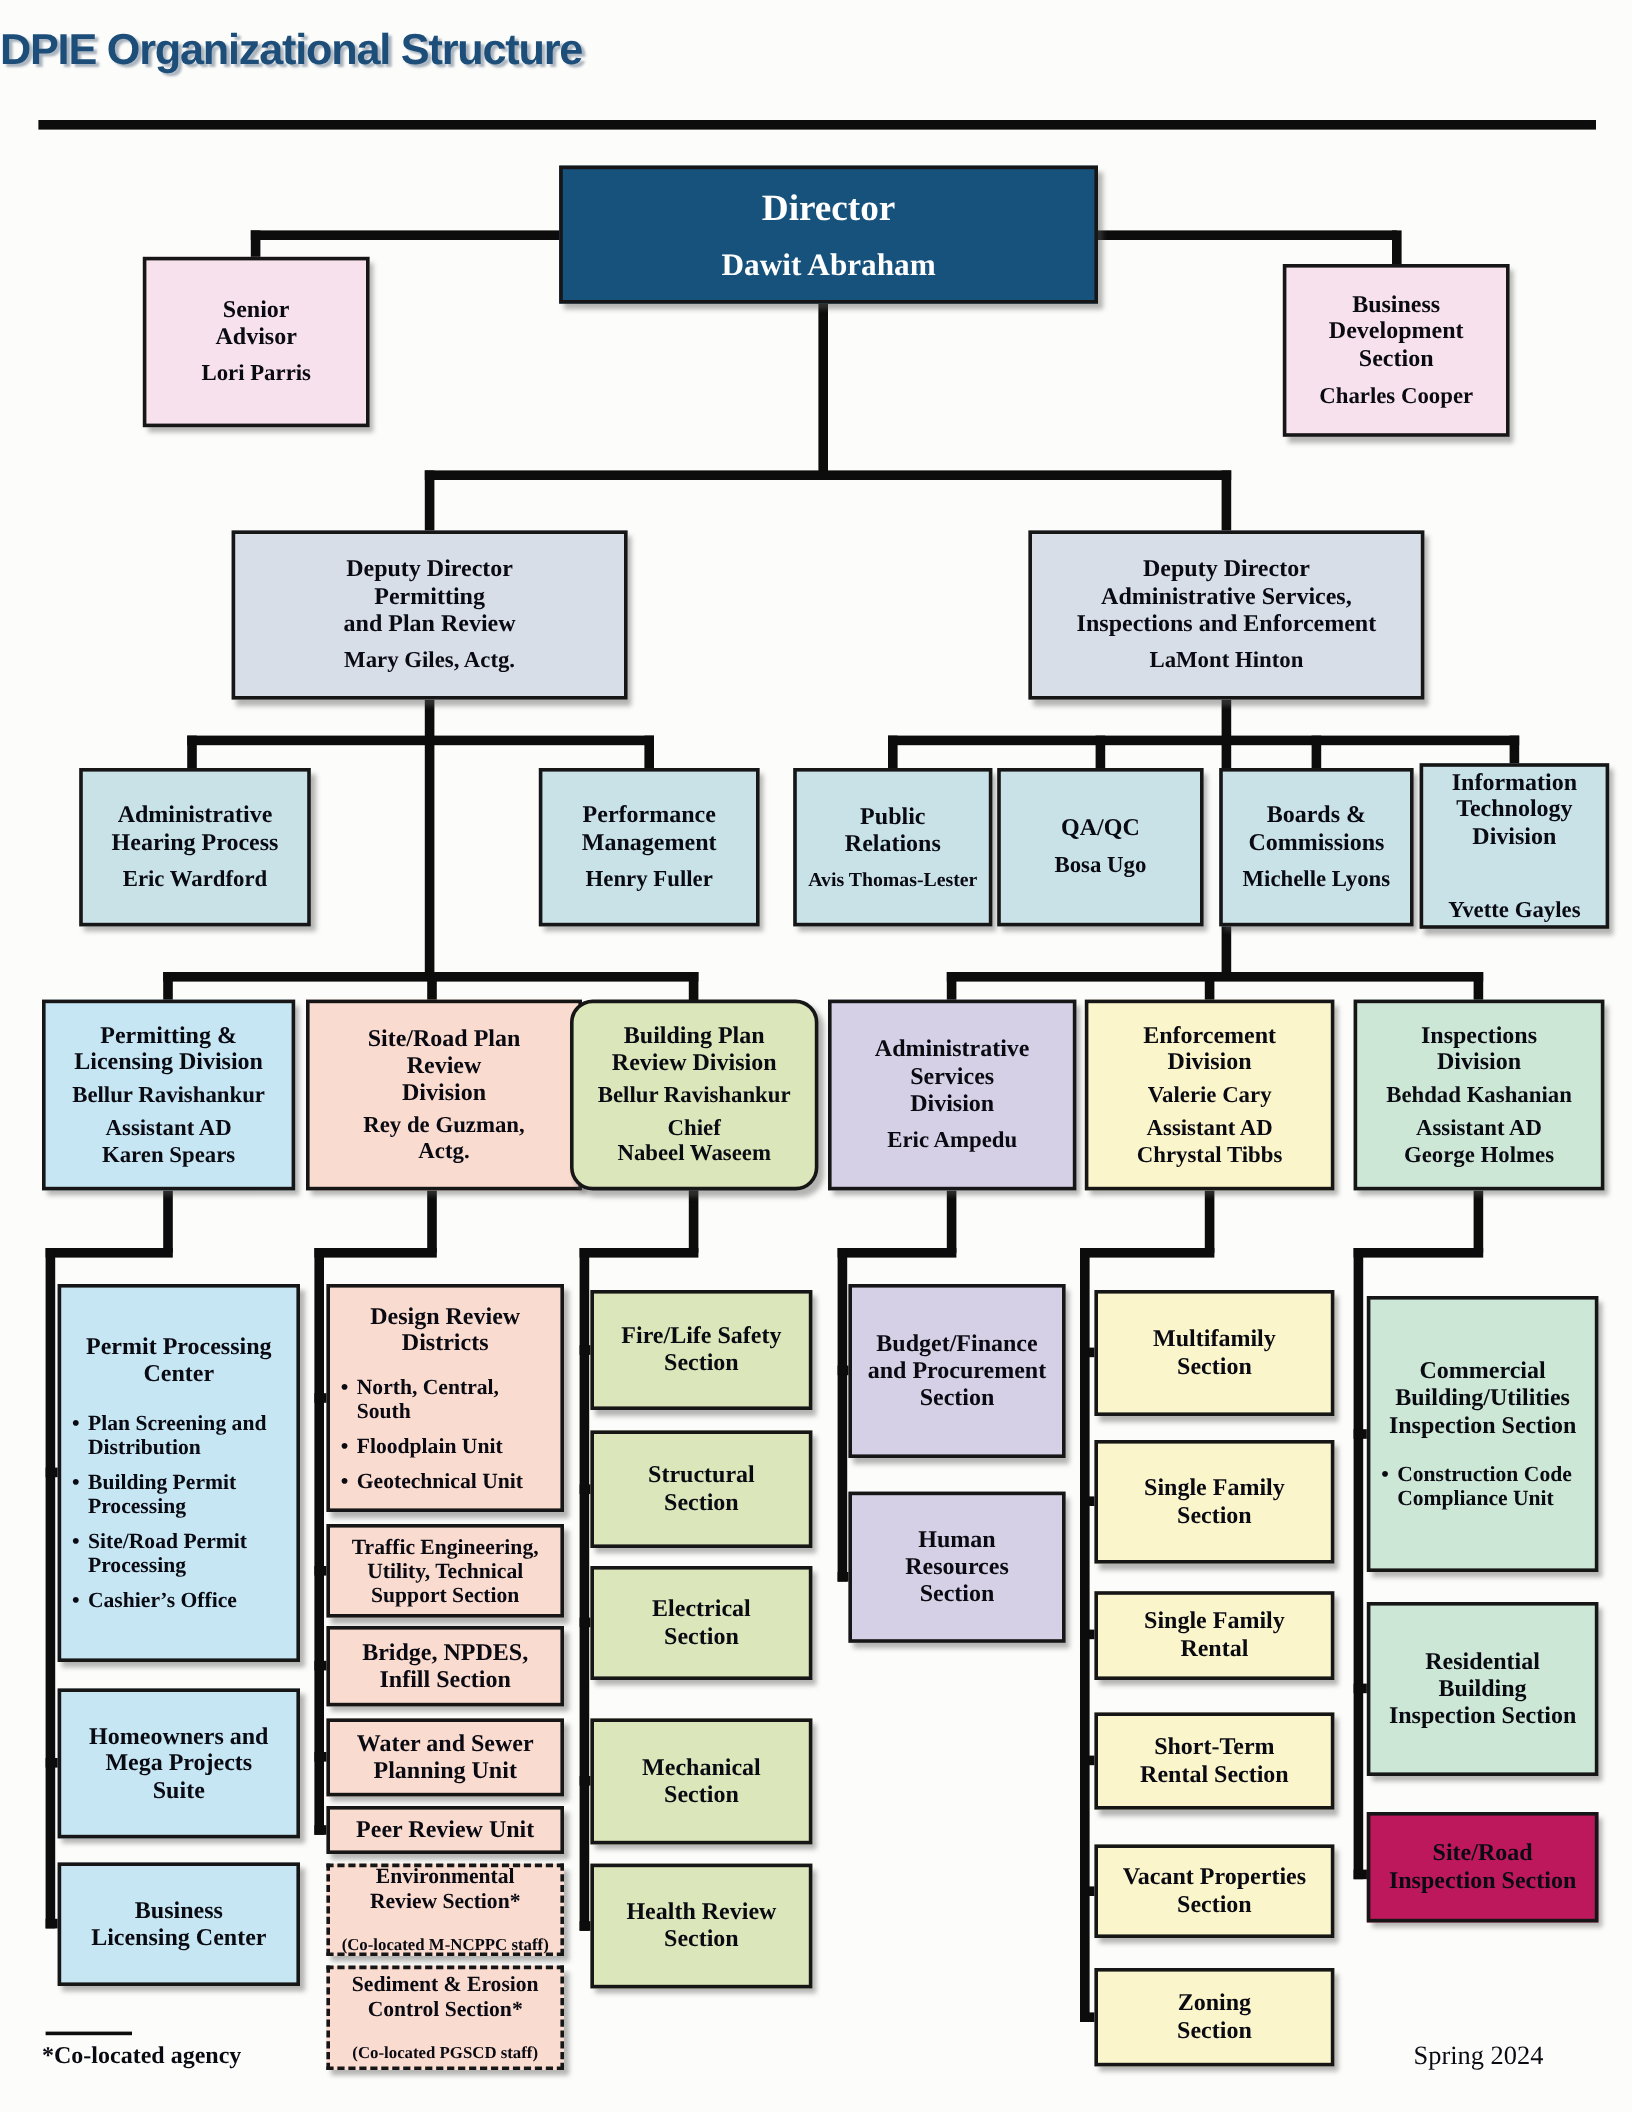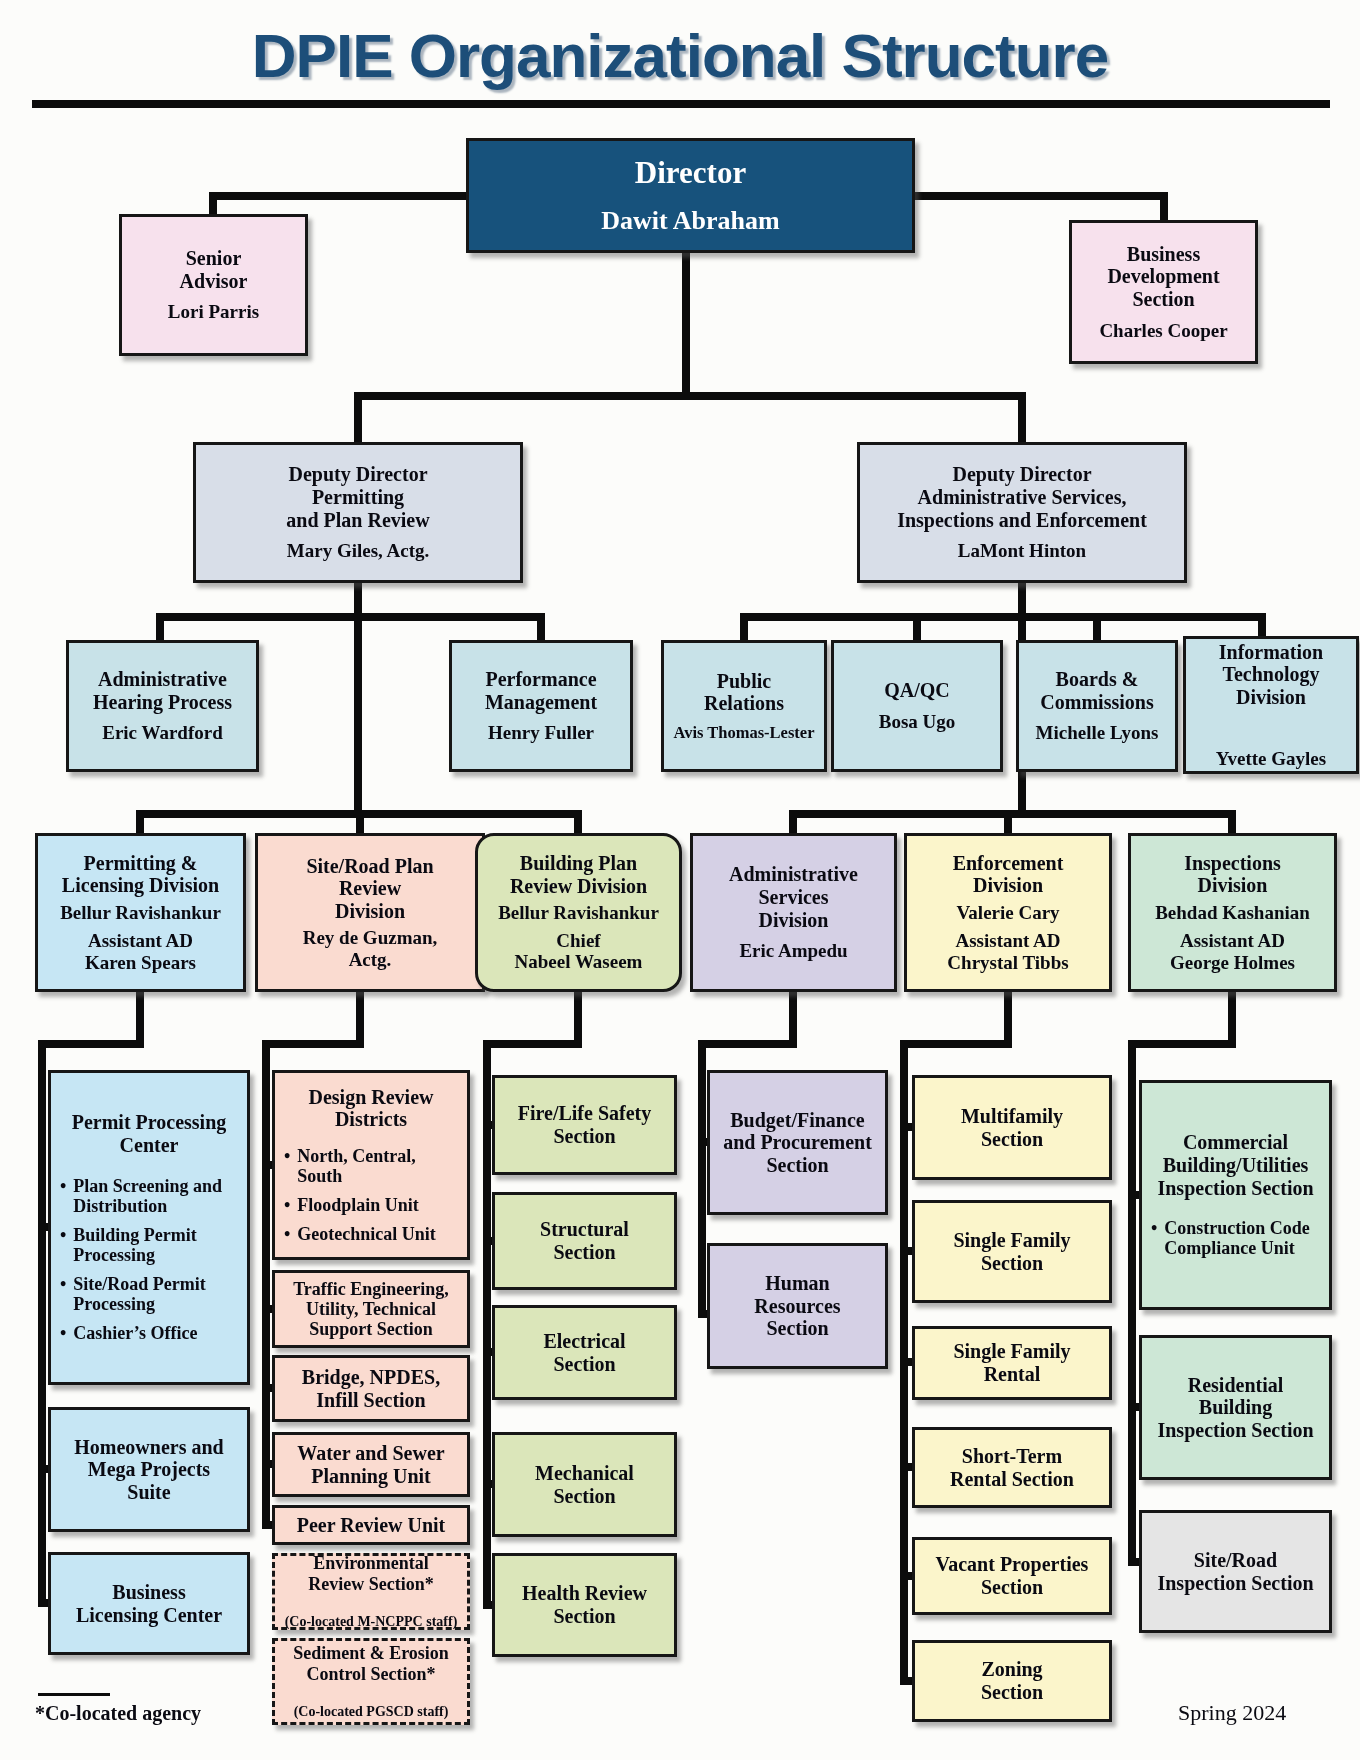--- a/index.html
+++ b/index.html
@@ -1,19 +1,19 @@
 <!DOCTYPE html>
 <html><head>
 <meta charset="utf-8">
 <style>
   html,body{margin:0;padding:0;background:#ffffff;}
   .canvas{position:relative;width:1360px;height:1760px;background:#fcfcfa;overflow:hidden;
           font-family:"Liberation Serif",serif;color:#0a0a12;}
-  .page-title{position:absolute;left:0;top:20px;width:100%;text-align:center;
-    font-family:"Liberation Sans",sans-serif;font-weight:bold;font-size:62px;color:#1d4e79;
+  .page-title{position:absolute;left:0;top:20px;width:100%;text-align:left;
+    font-family:"Liberation Sans",sans-serif;font-weight:bold;font-size:36px;color:#1d4e79;
     text-shadow:3px 3px 2px #aab4be;letter-spacing:-1px;}
   .ln{position:absolute;background:#0c0c0c;z-index:1;}
   .box{position:absolute;z-index:2;border:3px solid #161616;box-sizing:border-box;
        box-shadow:4px 5px 4px rgba(90,90,90,.45);
        display:flex;flex-direction:column;justify-content:center;align-items:center;
        text-align:center;font-weight:bold;line-height:1.13;padding:4px 5px;}
   .box.dashed{border-style:dashed;}
   .box .t>div{font-size:20px;}
   .box .n{margin-top:9px;}
   .box .n>div{font-size:19px;}
@@ -133,21 +133,21 @@
   <div class="box" style="left: 1016px; top: 640px; width: 162px; height: 132px; background-color: rgb(200, 226, 232);">
     <div class="t">
         <div>Boards &amp;</div>
         <div>Commissions</div>
       </div>
     <div class="n">
         <div>Michelle Lyons</div>
       </div>
   </div>
 
-  <div class="box" style="left: 1183px; top: 636px; width: 176px; height: 138px; background-color: rgb(200, 226, 232); gap: 35px;">
+  <div class="box" style="left: 1183px; top: 636px; width: 158px; height: 138px; background-color: rgb(200, 226, 232); gap: 35px;">
     <div class="t">
         <div>Information</div>
         <div>Technology</div>
         <div>Division</div>
       </div>
     <div class="n" style="margin-top:4px">
         <div>Yvette Gayles</div>
       </div>
   </div>
 
@@ -415,21 +415,21 @@
         </li>
       </ul>
   </div>
   <div class="box" style="left: 1139px; top: 1335px; width: 193px; height: 145px; background-color: rgb(205, 231, 214);">
     <div class="t">
         <div>Residential</div>
         <div>Building</div>
         <div>Inspection Section</div>
       </div>
   </div>
-  <div class="box" style="left: 1139px; top: 1510px; width: 193px; height: 123px; background-color: #e5e5e5;">
+  <div class="box" style="left: 1139px; top: 1510px; width: 193px; height: 92px; background-color: #be185d;">
     <div class="t">
         <div>Site/Road</div>
         <div>Inspection Section</div>
       </div>
   </div>
 
   <div class="footnote">*Co-located agency</div>
   <div class="datestamp">Spring 2024</div>
 <div class="ln" style="left: 32px; top: 100px; width: 1298px; height: 8px;"></div>
     <div class="ln" style="left: 209px; top: 192px; width: 257px; height: 8px;"></div>

